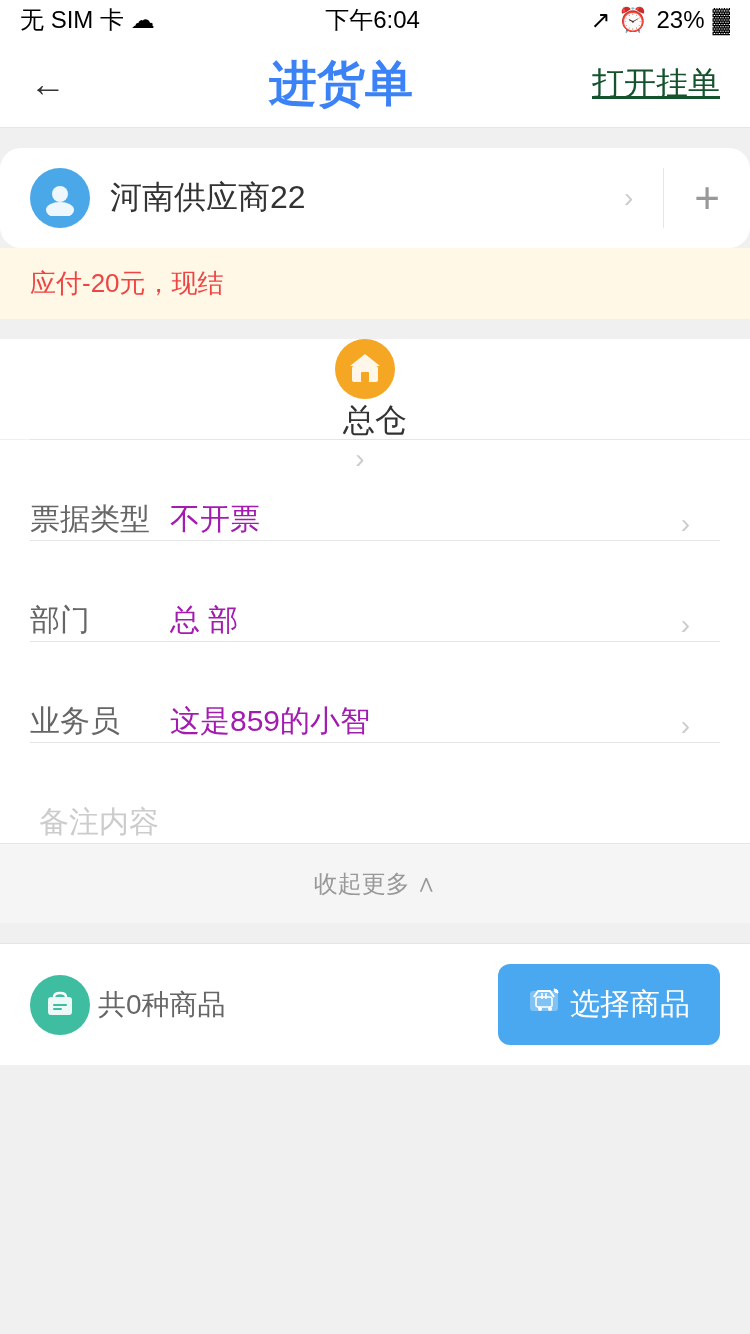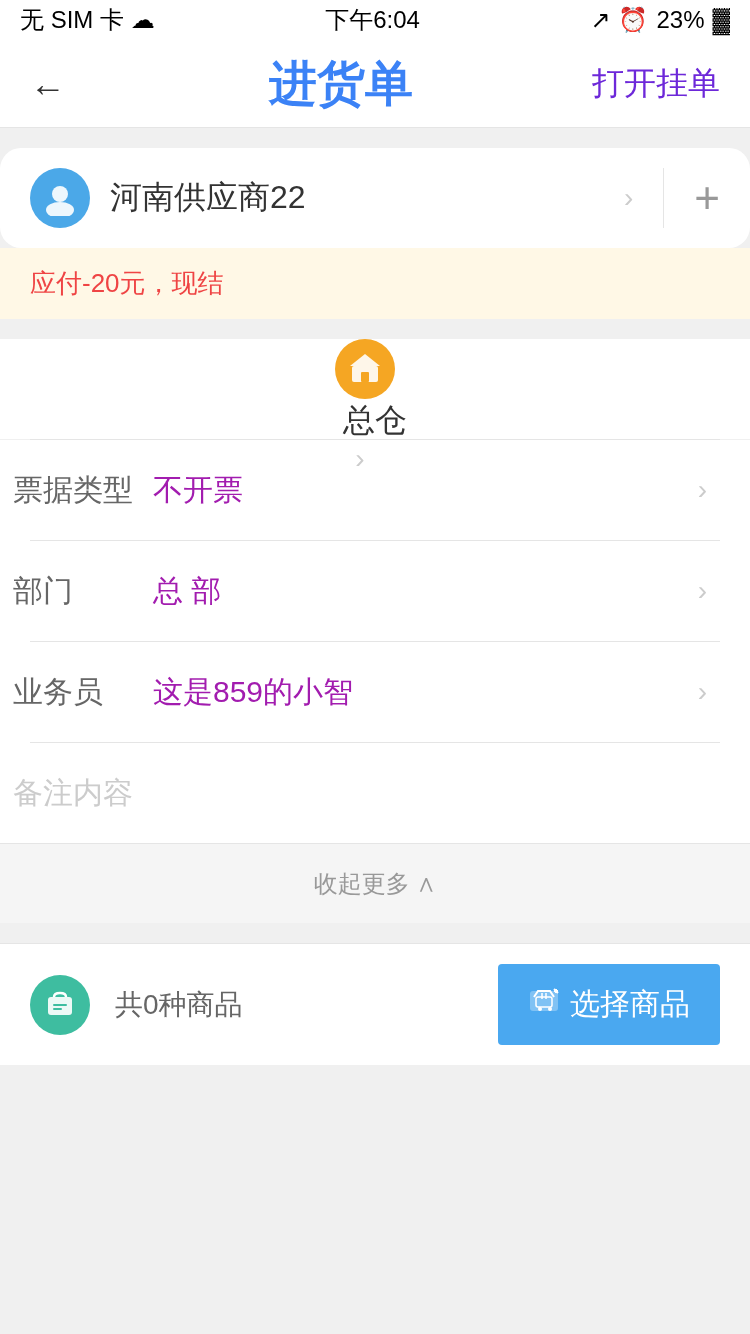--- a/index.html
+++ b/index.html
@@ -42,22 +42,23 @@
       cursor: pointer;
       width: 60px;
     }
     .nav-title {
       font-size: 48px;
       font-weight: 700;
       color: #3b82f6;
     }
     .nav-action {
       font-size: 32px;
-      color: #6d28d9;
-      cursor: pointer;
+      color: #14532d;
+      cursor: pointer;
+      text-decoration: underline;
     }
 
     
     .divider-gray {
       height: 20px;
       background: #f0f0f0;
     }
     .divider-thin {
       height: 1px;
       background: #e5e5e5;
@@ -140,40 +141,41 @@
       font-size: 32px;
       color: #333;
     }
 
     
     .form-section {
       background: #fff;
     }
     .form-row {
       display: flex;
-      align-items: center;
-      padding: 0 13px;
+      align-items: flex-end;
+      padding: 0 30px;
       height: 100px;
       background: #fff;
     }
     .form-label {
       width: 140px;
       font-size: 30px;
       color: #666;
       flex-shrink: 0;
     }
     .form-value {
       flex: 1;
       font-size: 30px;
       color: #a21caf;
     }
     .form-placeholder {
       flex: 1;
       font-size: 30px;
       color: #ccc;
+      margin-left: 9px;
     }
 
     
     .collapse-bar {
       background: #f5f5f5;
       height: 80px;
       display: flex;
       align-items: center;
       justify-content: center;
       font-size: 24px;
@@ -181,21 +183,21 @@
       cursor: pointer;
       border-top: 1px solid #e5e5e5;
     }
 
     
     .bottom-bar {
       background: #fff;
       display: flex;
       align-items: center;
       padding: 20px 30px;
-      gap: 25px;
+      gap: 8px;
       border-top: 1px solid #e5e5e5;
     }
     .product-count-icon {
       width: 60px;
       height: 60px;
       border-radius: 50%;
       background: #3ebda0;
       display: flex;
       align-items: center;
       justify-content: center;
@@ -203,21 +205,21 @@
     }
     .product-count-text {
       flex: 1;
       font-size: 28px;
       color: #666;
     }
     .select-product-btn {
       background: #4aa8f0;
       color: #fff;
       border: none;
-      border-radius: 4px;
+      border-radius: 12px;
       padding: 20px 30px;
       font-size: 30px;
       display: flex;
       align-items: center;
       gap: 10px;
       cursor: pointer;
     }
   </style>
 </head>
 <body>

